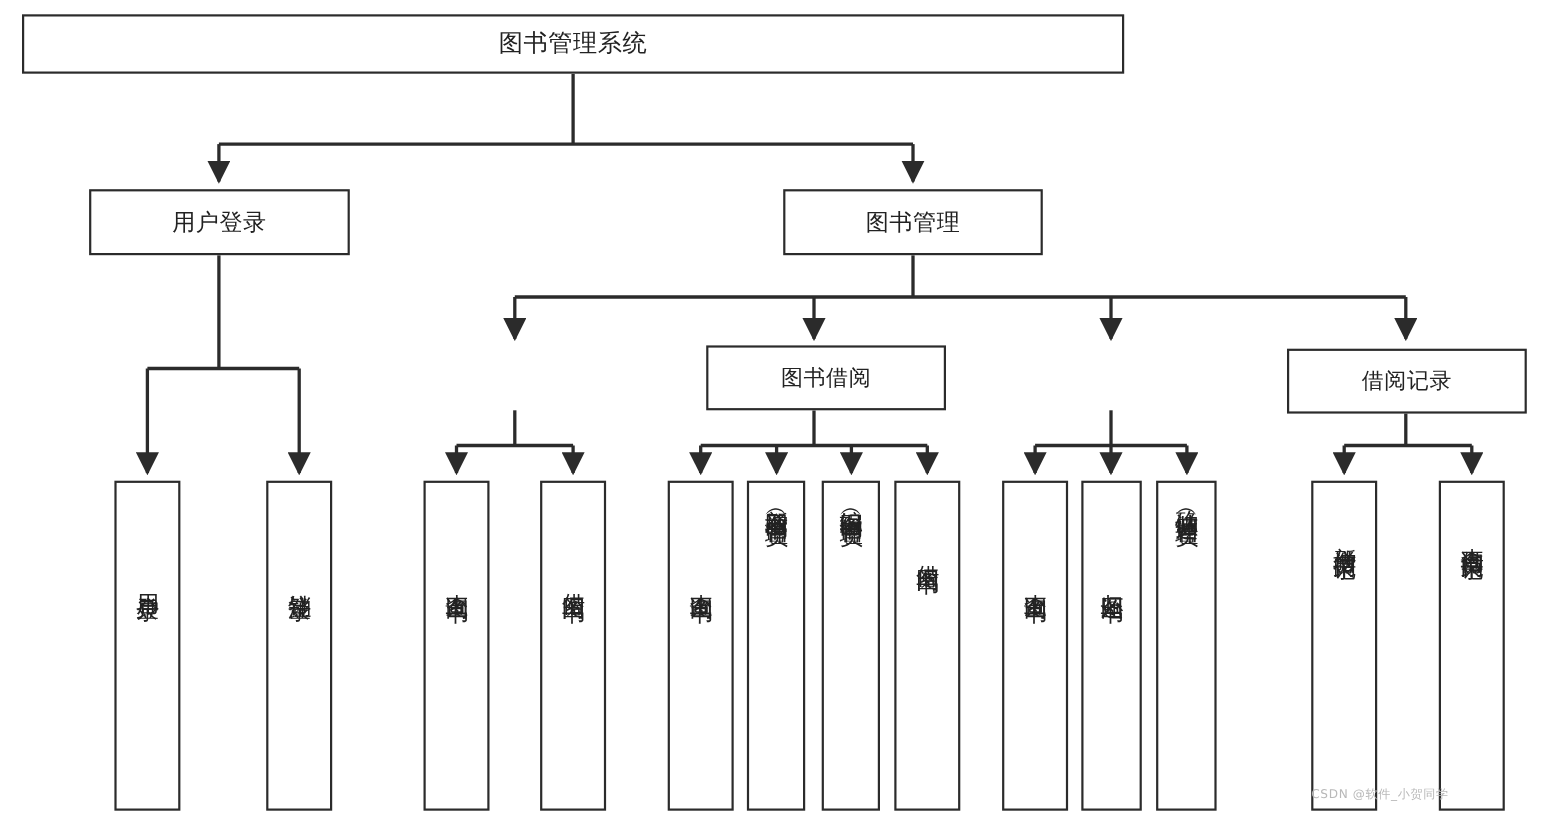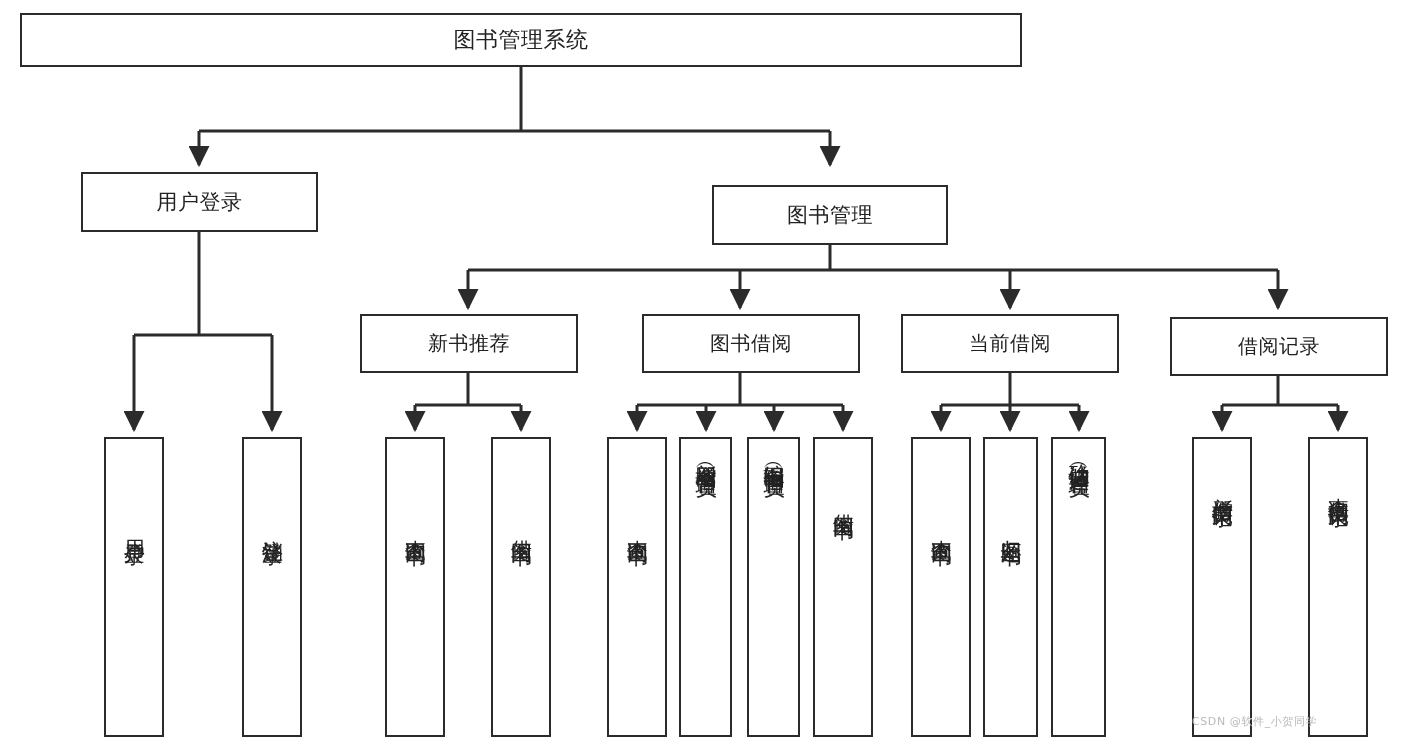--- a/index.html
+++ b/index.html
@@ -128,35 +128,29 @@
   </svg>
 
   <div class="node root" style="left:20px; top:13px; width:1002px; height:54px;">
     <span class="node-label">图书管理系统</span>
   </div>
 
   <div class="node level2" style="left:81px; top:172px; width:237px; height:60px;">
     <span class="node-label">用户登录</span>
   </div>
 
-  <div class="node level2" style="left:712px; top:185px; width:236px; height:60px;">
+  <div class="node level2" style="left:712px; top:172px; width:236px; height:60px;">
     <span class="node-label">图书管理</span>
   </div>
 
-  <div class="node level3" style="left:360px; top:314px; width:218px; height:59px;">
-    <span class="node-label">新书推荐</span>
-  </div>
 
   <div class="node level3" style="left:642px; top:314px; width:218px; height:59px;">
     <span class="node-label">图书借阅</span>
   </div>
 
-  <div class="node level3" style="left:901px; top:314px; width:218px; height:59px;">
-    <span class="node-label">当前借阅</span>
-  </div>
 
   <div class="node level3" style="left:1170px; top:317px; width:218px; height:59px;">
     <span class="node-label">借阅记录</span>
   </div>
 
   <div class="node leaf" style="left:104px; top:437px; width:60px; height:300px;">
     <span class="leaf-label" style="margin-top:84px;">用户登录</span>
   </div>
 
   <div class="node leaf" style="left:242px; top:437px; width:60px; height:300px;">

